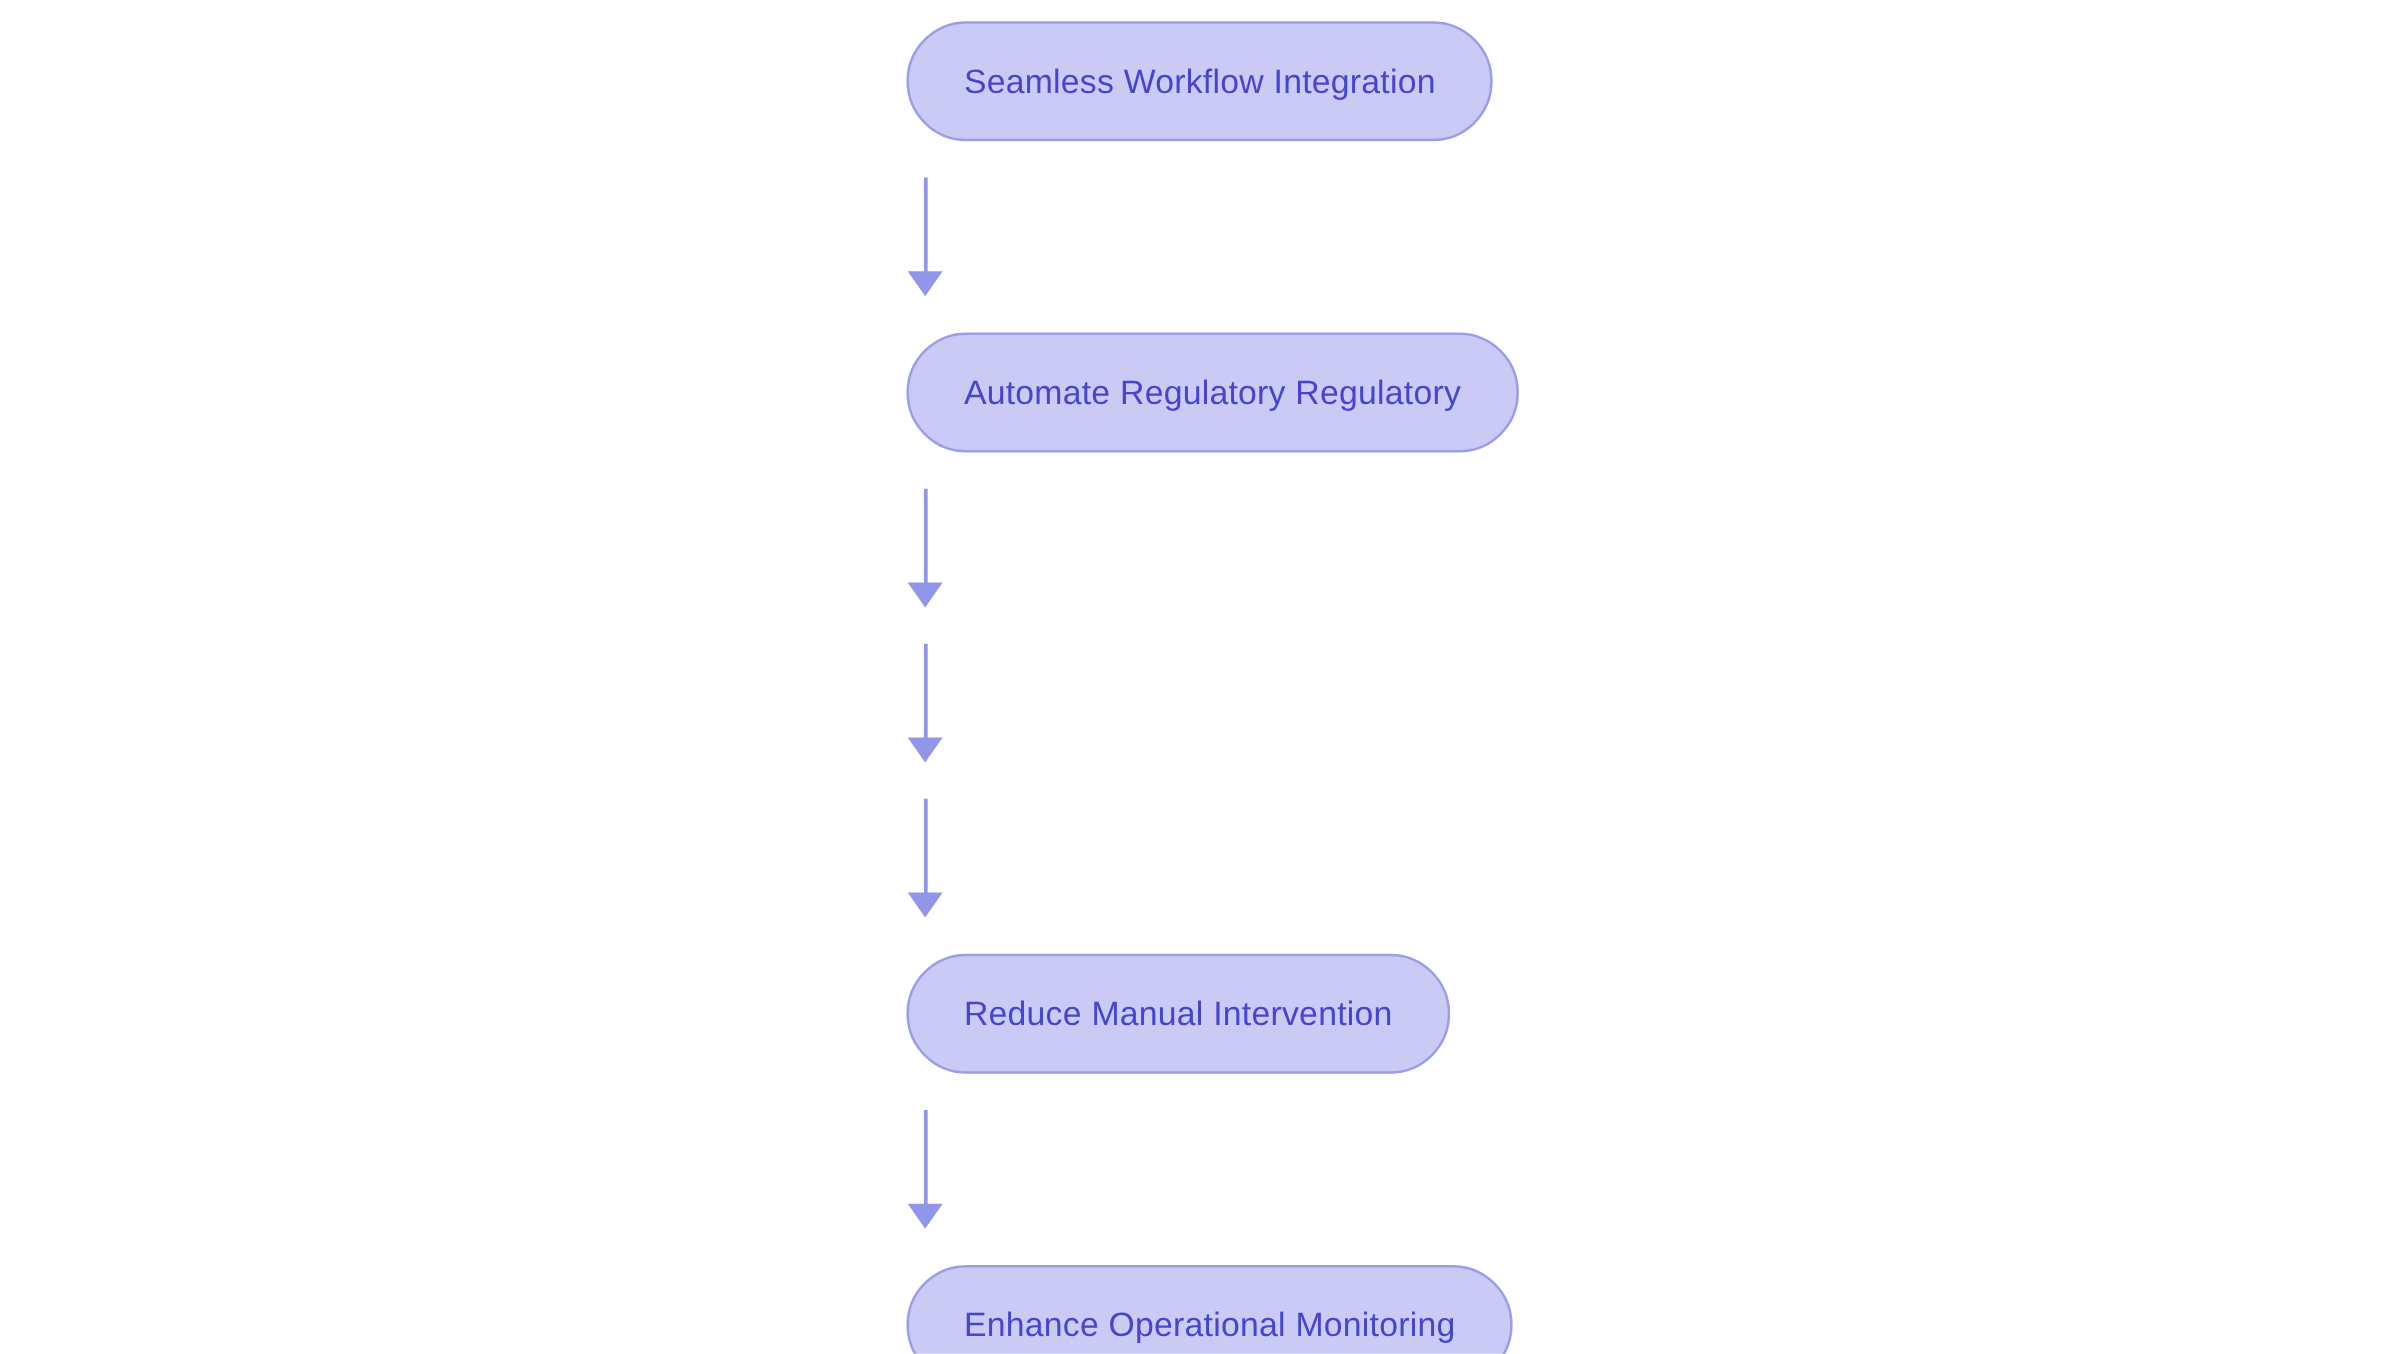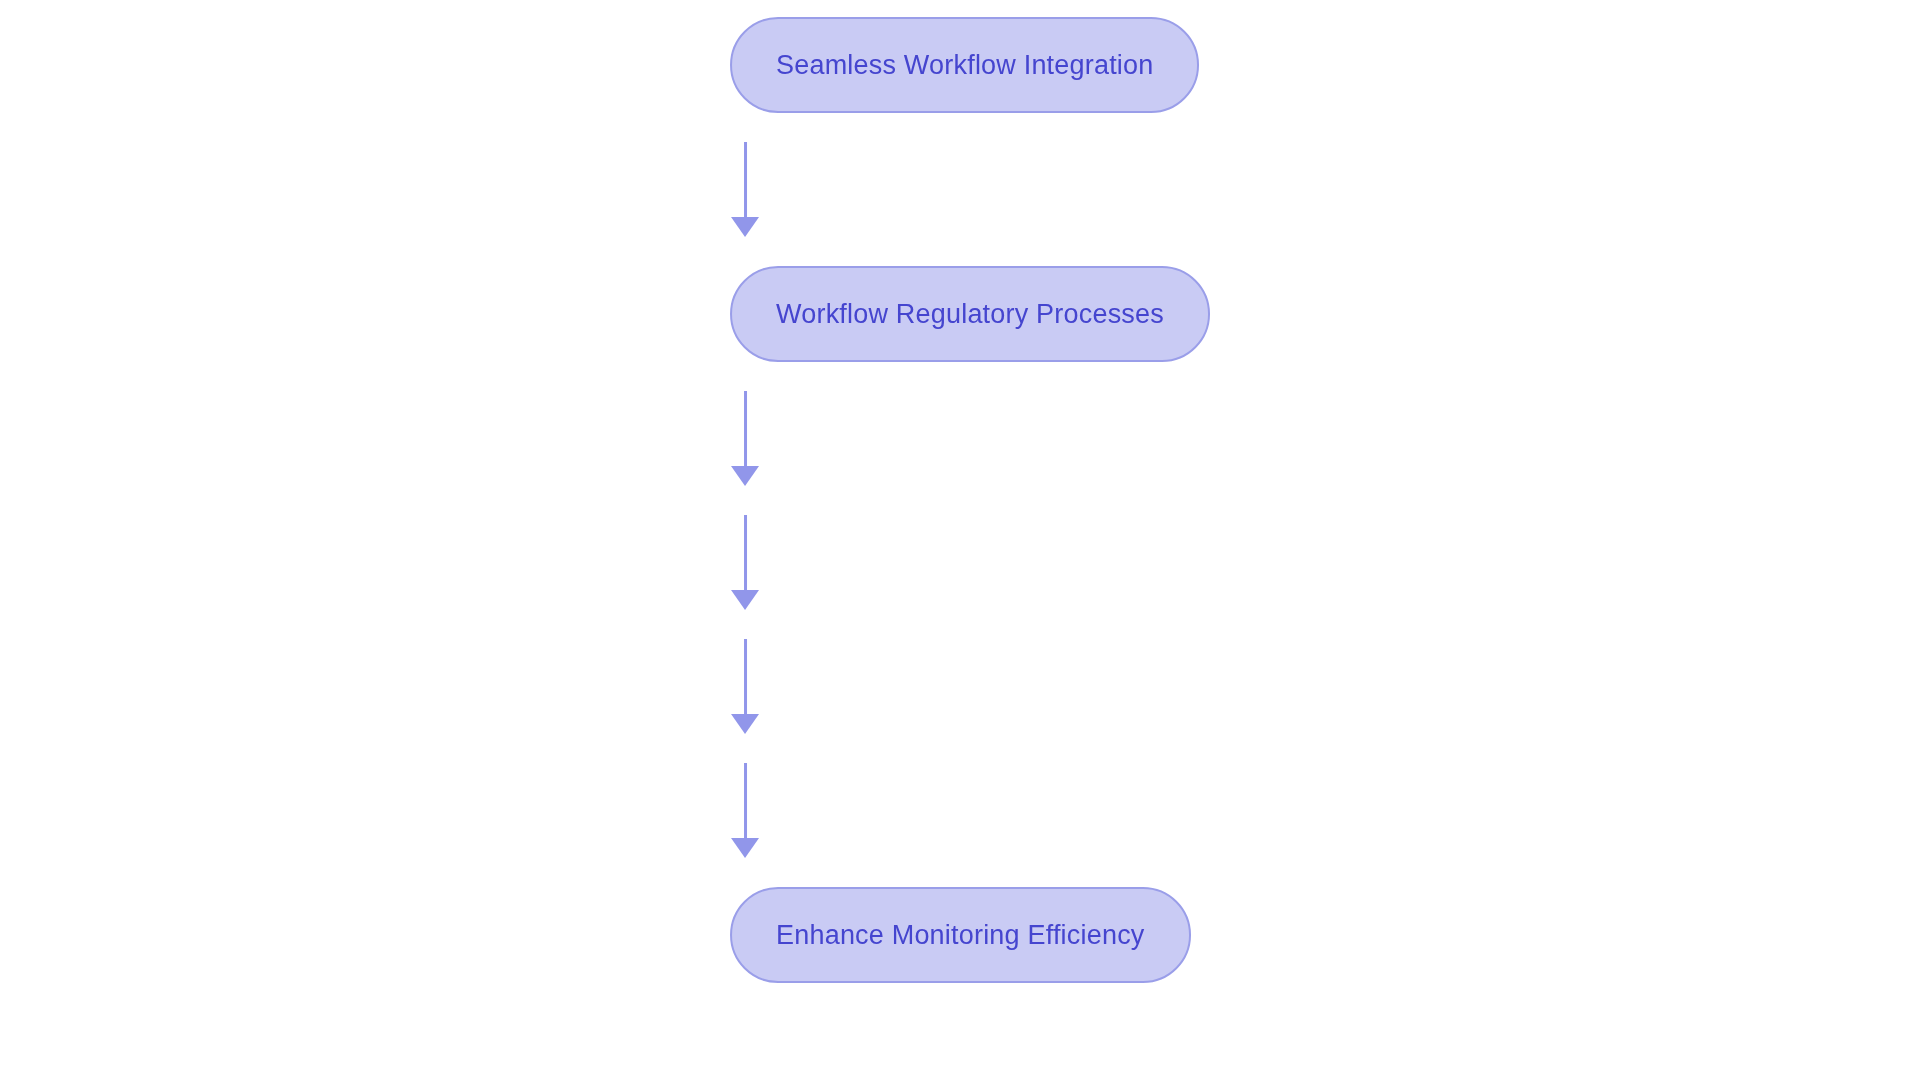--- a/index.html
+++ b/index.html
@@ -79,44 +79,47 @@
     <div class="node">
       <span class="node-label">Seamless Workflow Integration</span>
     </div>
 
     <div class="connector">
       <div class="connector-line"></div>
       <div class="connector-head"></div>
     </div>
 
     <div class="node">
-      <span class="node-label">Workflow Regulatory Processes</span>
+      <span class="node-label">Automate Regulatory Regulatory</span>
     </div>
 
     <div class="connector">
       <div class="connector-line"></div>
       <div class="connector-head"></div>
     </div>
 
 
     <div class="connector">
       <div class="connector-line"></div>
       <div class="connector-head"></div>
     </div>
 
 
     <div class="connector">
       <div class="connector-line"></div>
       <div class="connector-head"></div>
     </div>
 
+    <div class="node">
+      <span class="node-label">Reduce Manual Intervention</span>
+    </div>
 
     <div class="connector">
       <div class="connector-line"></div>
       <div class="connector-head"></div>
     </div>
 
     <div class="node">
-      <span class="node-label">Enhance Monitoring Efficiency</span>
+      <span class="node-label">Enhance Operational Monitoring</span>
     </div>
 
   </div>
 </div>
 
 </body></html>

